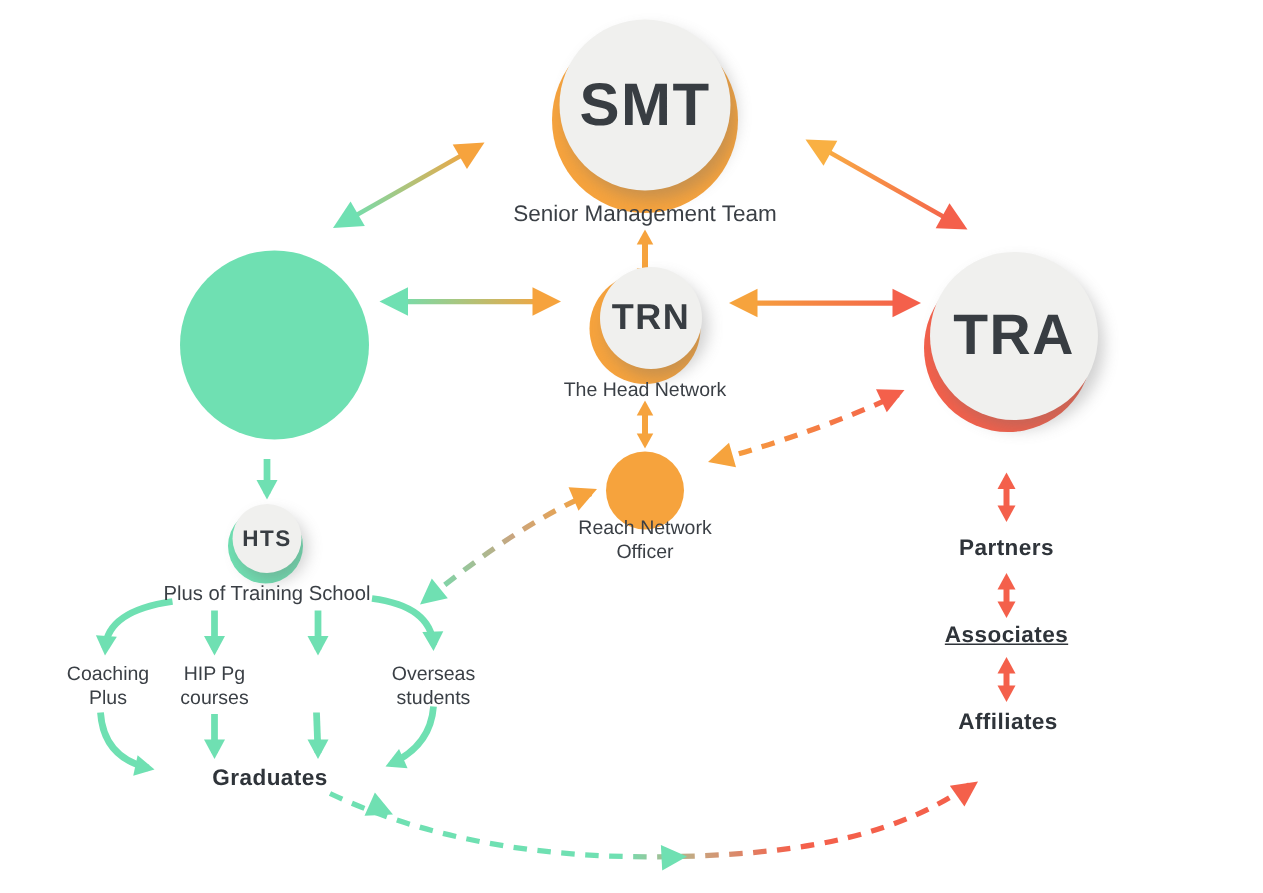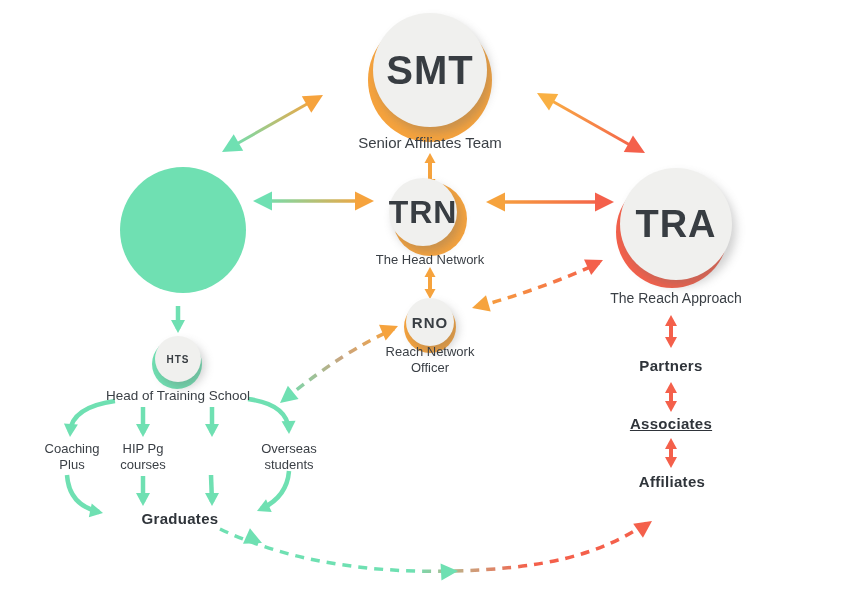--- a/index.html
+++ b/index.html
@@ -163,39 +163,35 @@
       <polygon points="-11,-6 0,0 -11,6" class="f-coral" transform="translate(671,412) rotate(90)"></polygon>
       <line x1="671" y1="442" x2="671" y2="464" class="s-coral" stroke-width="4"></line>
       <polygon points="-11,-6 0,0 -11,6" class="f-coral" transform="translate(671,438) rotate(-90)"></polygon>
       <polygon points="-11,-6 0,0 -11,6" class="f-coral" transform="translate(671,468) rotate(90)"></polygon>
     </g>
   </svg>
 
   <div class="node" style="left:373px;top:13px;width:114px;height:114px;font-size:40px;">
     <span>SMT</span>
   </div>
-  <div class="node" style="left:389px;top:178px;width:68px;height:68px;font-size:32px;">
+  <div class="node" style="left:400px;top:178px;width:68px;height:68px;font-size:24px;">
     <span>TRN</span>
   </div>
-  <div class="node" style="left:406px;top:298px;width:48px;height:48px;font-size:15px;">
-    <span>RNO</span>
-  </div>
-  <div class="node" style="left:155px;top:336px;width:46px;height:46px;font-size:10px;justify-content:center;">
+  <div class="node" style="left:155px;top:336px;width:46px;height:46px;font-size:15px;justify-content:center;">
     <span>HTS</span>
   </div>
   <div class="node" style="left:620px;top:168px;width:112px;height:112px;font-size:38px;">
     <span>TRA</span>
   </div>
 
-  <div class="t lbl" style="left:430px;top:134px;font-size:15px;">Senior Affiliates Team</div>
+  <div class="t lbl" style="left:430px;top:134px;font-size:15px;">Senior Management Team</div>
   <div class="t lbl-sm" style="left:430px;top:252px;">The Head Network</div>
   <div class="t lbl-sm" style="left:430px;top:344px;">Reach Network
 Officer</div>
-  <div class="t lbl" style="left:178px;top:388px;">Head of Training School</div>
-  <div class="t lbl" style="left:676px;top:290px;font-size:14px;">The Reach Approach</div>
+  <div class="t lbl" style="left:178px;top:388px;">Plus of Training School</div>
 
   <div class="t lbl-sm" style="left:72px;top:441px;">Coaching
 Plus</div>
   <div class="t lbl-sm" style="left:143px;top:441px;">HIP Pg
 courses</div>
   <div class="t lbl-sm" style="left:289px;top:441px;">Overseas
 students</div>
   <div class="t bold" style="left:180px;top:510px;">Graduates</div>
 
   <div class="t bold" style="left:671px;top:357px;">Partners</div>

